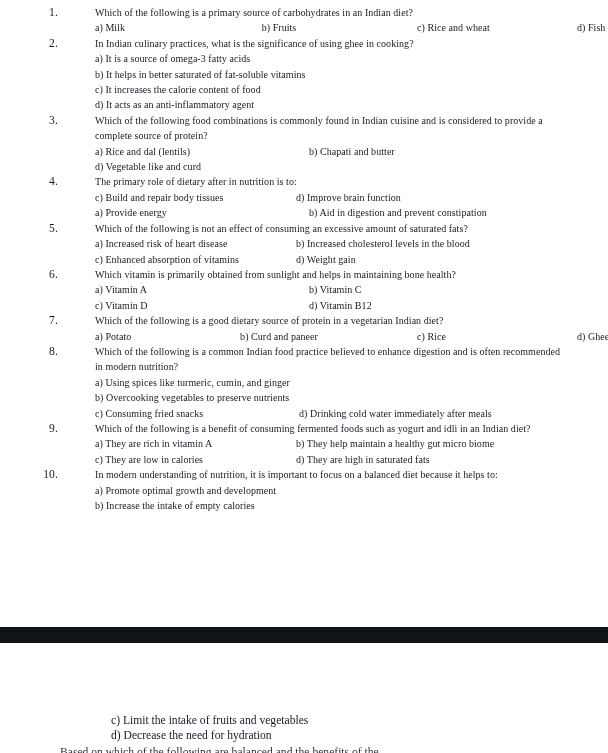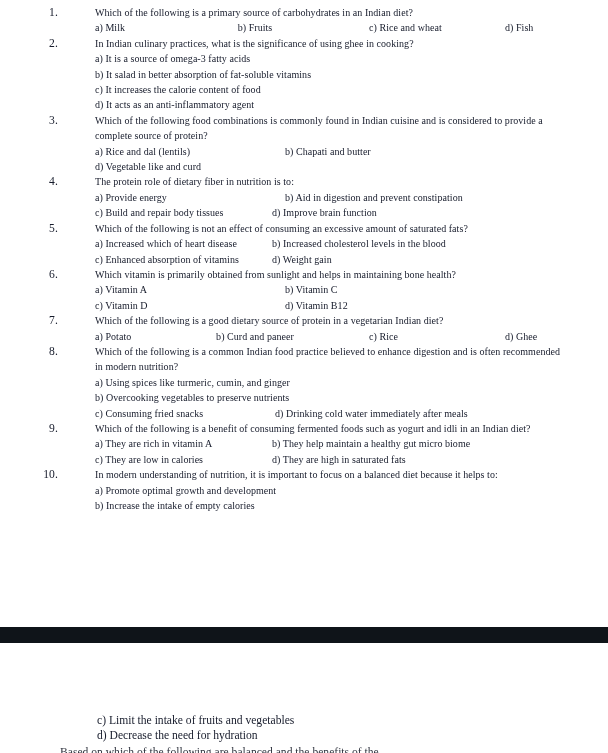--- a/index.html
+++ b/index.html
@@ -61,20 +61,21 @@
     padding: 0;
     max-width: 466px;
   }
 
   
   .opt-line {
     display: flex;
     margin: 0;
     padding: 0;
     white-space: nowrap;
+    gap: 24px;
   }
   .opt-full {
     margin: 0;
     padding: 0;
     white-space: nowrap;
   }
   .opt-cell {
     white-space: nowrap;
   }
 
@@ -91,21 +92,21 @@
   .page-break-bar {
     position: absolute;
     left: 0;
     width: 608px;
     background: #0f1419;
   }
 
   
   .page-bottom {
     position: absolute;
-    left: 2px;
+    left: 16px;
     width: 544px;
     font-size: 11.6px;
     line-height: 15.4px;
   }
   .page-bottom .opt-full { padding-left: 95px; }
 
   .clipped-line {
     position: absolute;
     left: 60px;
     width: 548px;
@@ -135,21 +136,21 @@
           <span class="opt-cell">d) Fish</span>
         </div>
       </div>
     </div>
 
     <div class="qrow">
       <div class="qnum">2.</div>
       <div class="qbody">
         <p class="qtext">In Indian culinary practices, what is the significance of using ghee in cooking?</p>
         <div class="opt-full">a) It is a source of omega-3 fatty acids</div>
-        <div class="opt-full">b) It salad in better absorption of fat-soluble vitamins</div>
+        <div class="opt-full">b) It helps in better saturated of fat-soluble vitamins</div>
         <div class="opt-full">c) It increases the calorie content of food</div>
         <div class="opt-full">d) It acts as an anti-inflammatory agent</div>
       </div>
     </div>
 
     <div class="qrow">
       <div class="qnum">3.</div>
       <div class="qbody">
         <p class="qtext">Which of the following food combinations is commonly found in Indian cuisine and is considered to provide a complete source of protein?</p>
         <div class="opt-line">
@@ -158,38 +159,38 @@
         </div>
         <div class="opt-line">
           <span class="opt-cell">d) Vegetable like and curd</span>
         </div>
       </div>
     </div>
 
     <div class="qrow">
       <div class="qnum">4.</div>
       <div class="qbody">
-        <p class="qtext">The protein role of dietary fiber in nutrition is to:</p>
+        <p class="qtext">The primary role of dietary after in nutrition is to:</p>
+        <div class="opt-line">
+          <span class="opt-cell w-h2">c) Build and repair body tissues</span>
+          <span class="opt-cell">d) Improve brain function</span>
+        </div>
         <div class="opt-line">
           <span class="opt-cell w-h1">a) Provide energy</span>
           <span class="opt-cell">b) Aid in digestion and prevent constipation</span>
         </div>
-        <div class="opt-line">
-          <span class="opt-cell w-h2">c) Build and repair body tissues</span>
-          <span class="opt-cell">d) Improve brain function</span>
-        </div>
       </div>
     </div>
 
     <div class="qrow">
       <div class="qnum">5.</div>
       <div class="qbody">
         <p class="qtext">Which of the following is not an effect of consuming an excessive amount of saturated fats?</p>
         <div class="opt-line">
-          <span class="opt-cell w-h2">a) Increased which of heart disease</span>
+          <span class="opt-cell w-h2">a) Increased risk of heart disease</span>
           <span class="opt-cell">b) Increased cholesterol levels in the blood</span>
         </div>
         <div class="opt-line">
           <span class="opt-cell w-h2">c) Enhanced absorption of vitamins</span>
           <span class="opt-cell">d) Weight gain</span>
         </div>
       </div>
     </div>
 
     <div class="qrow">

